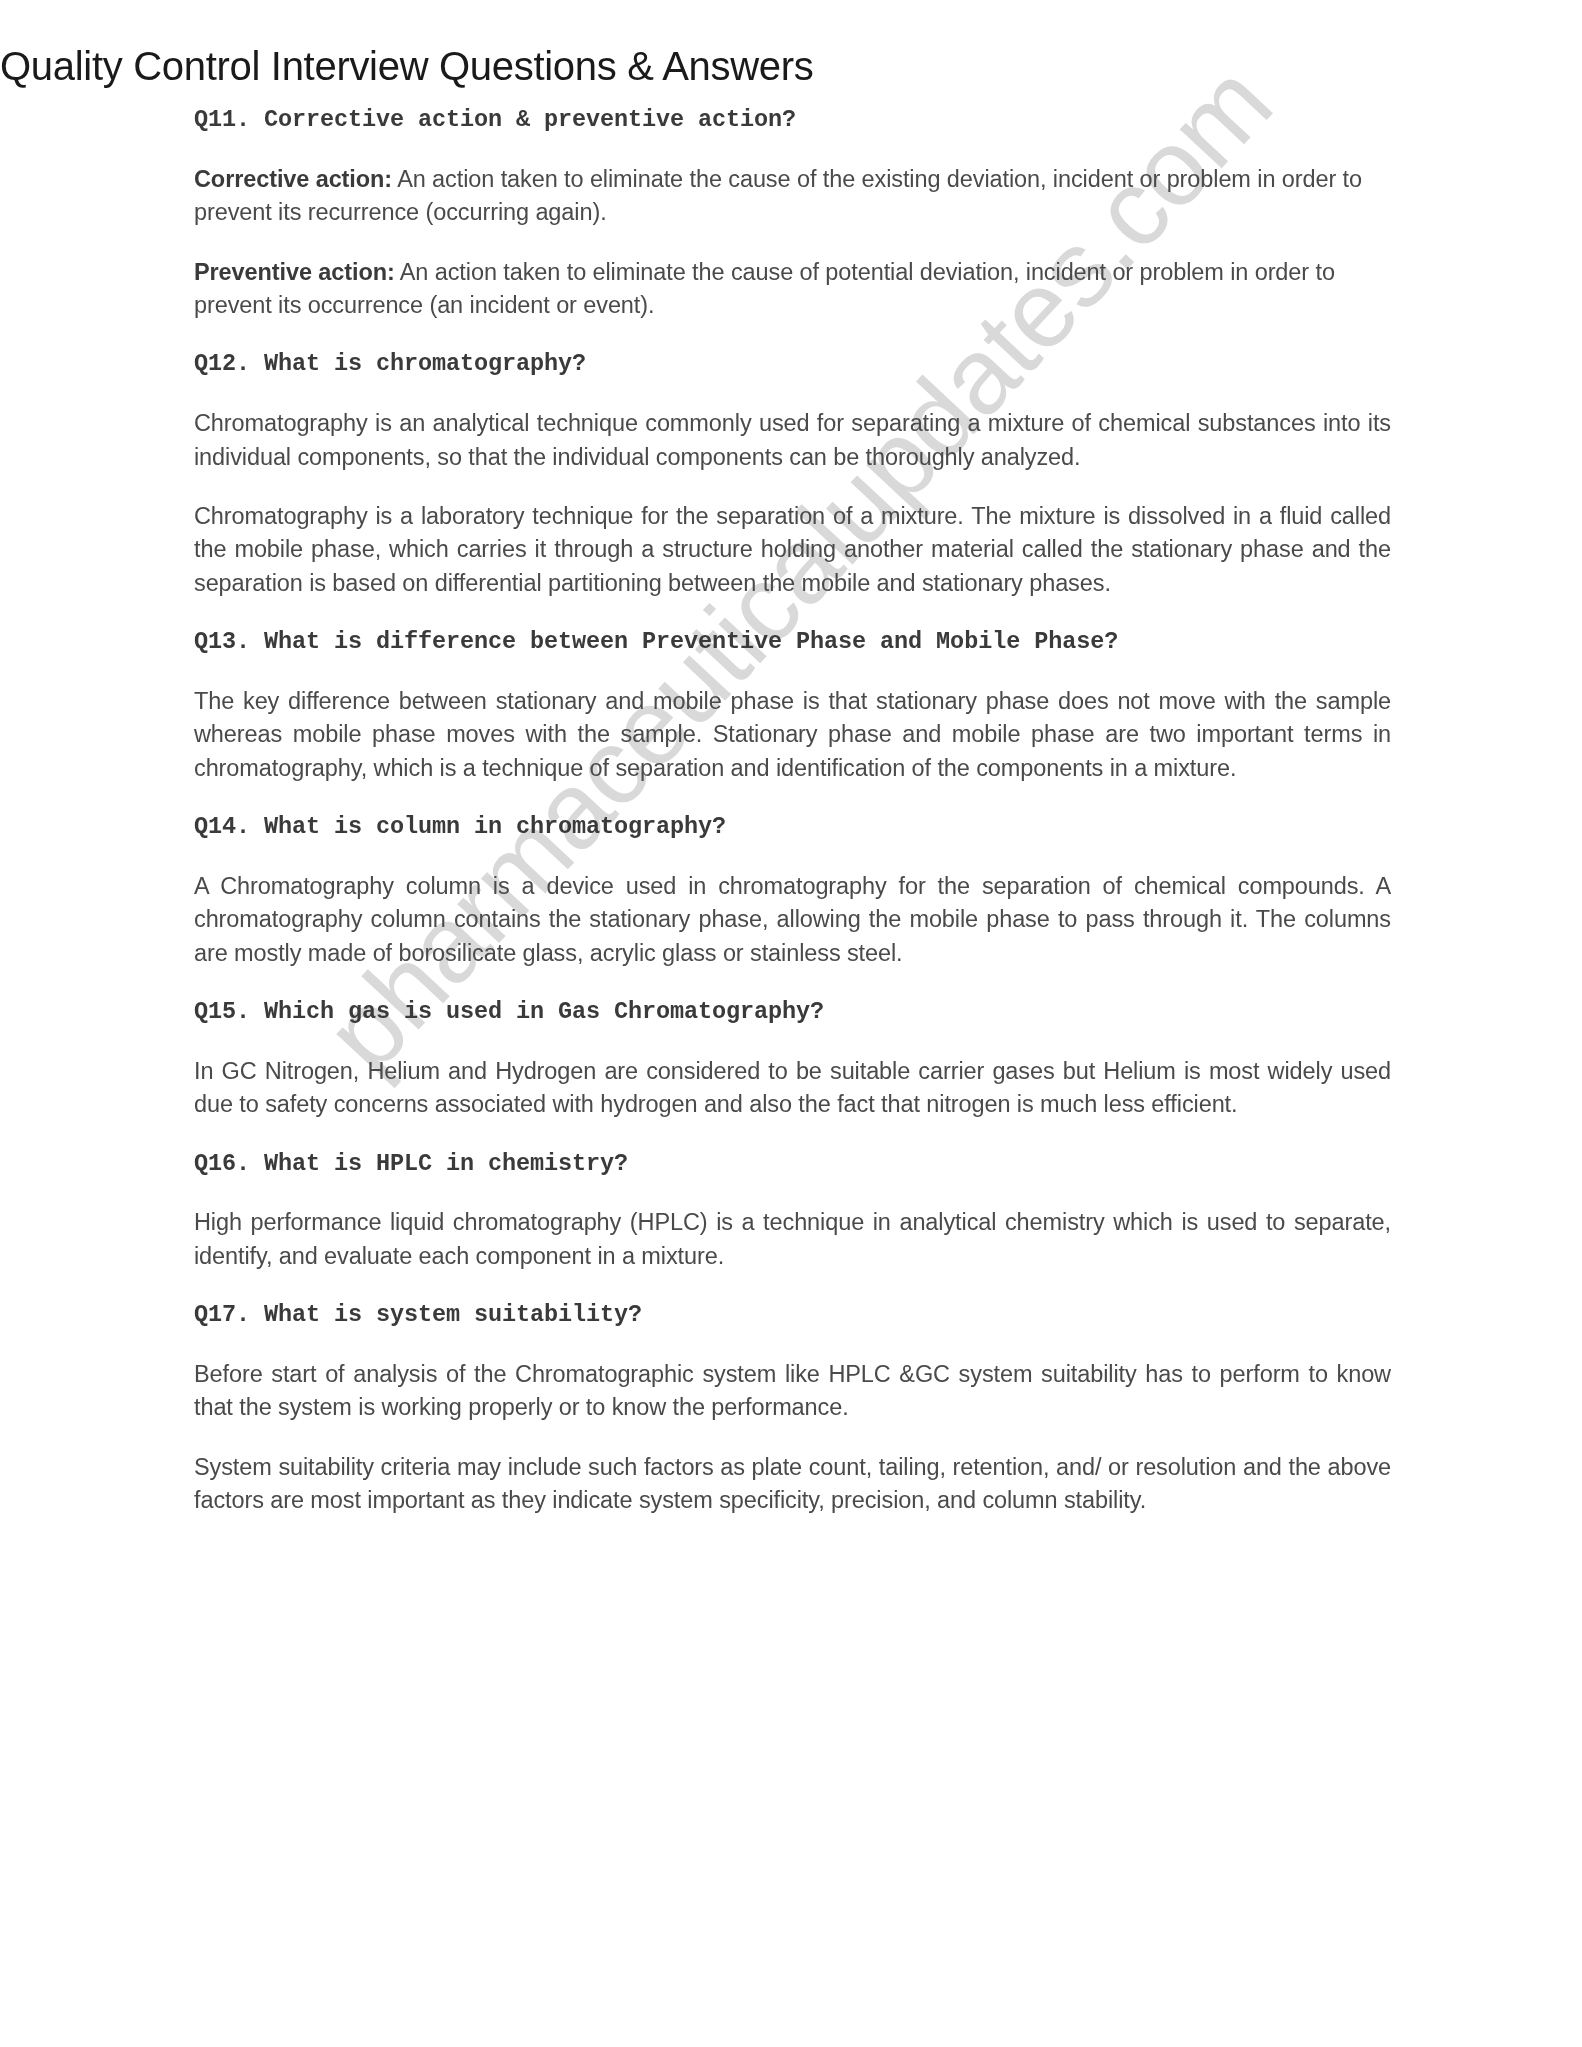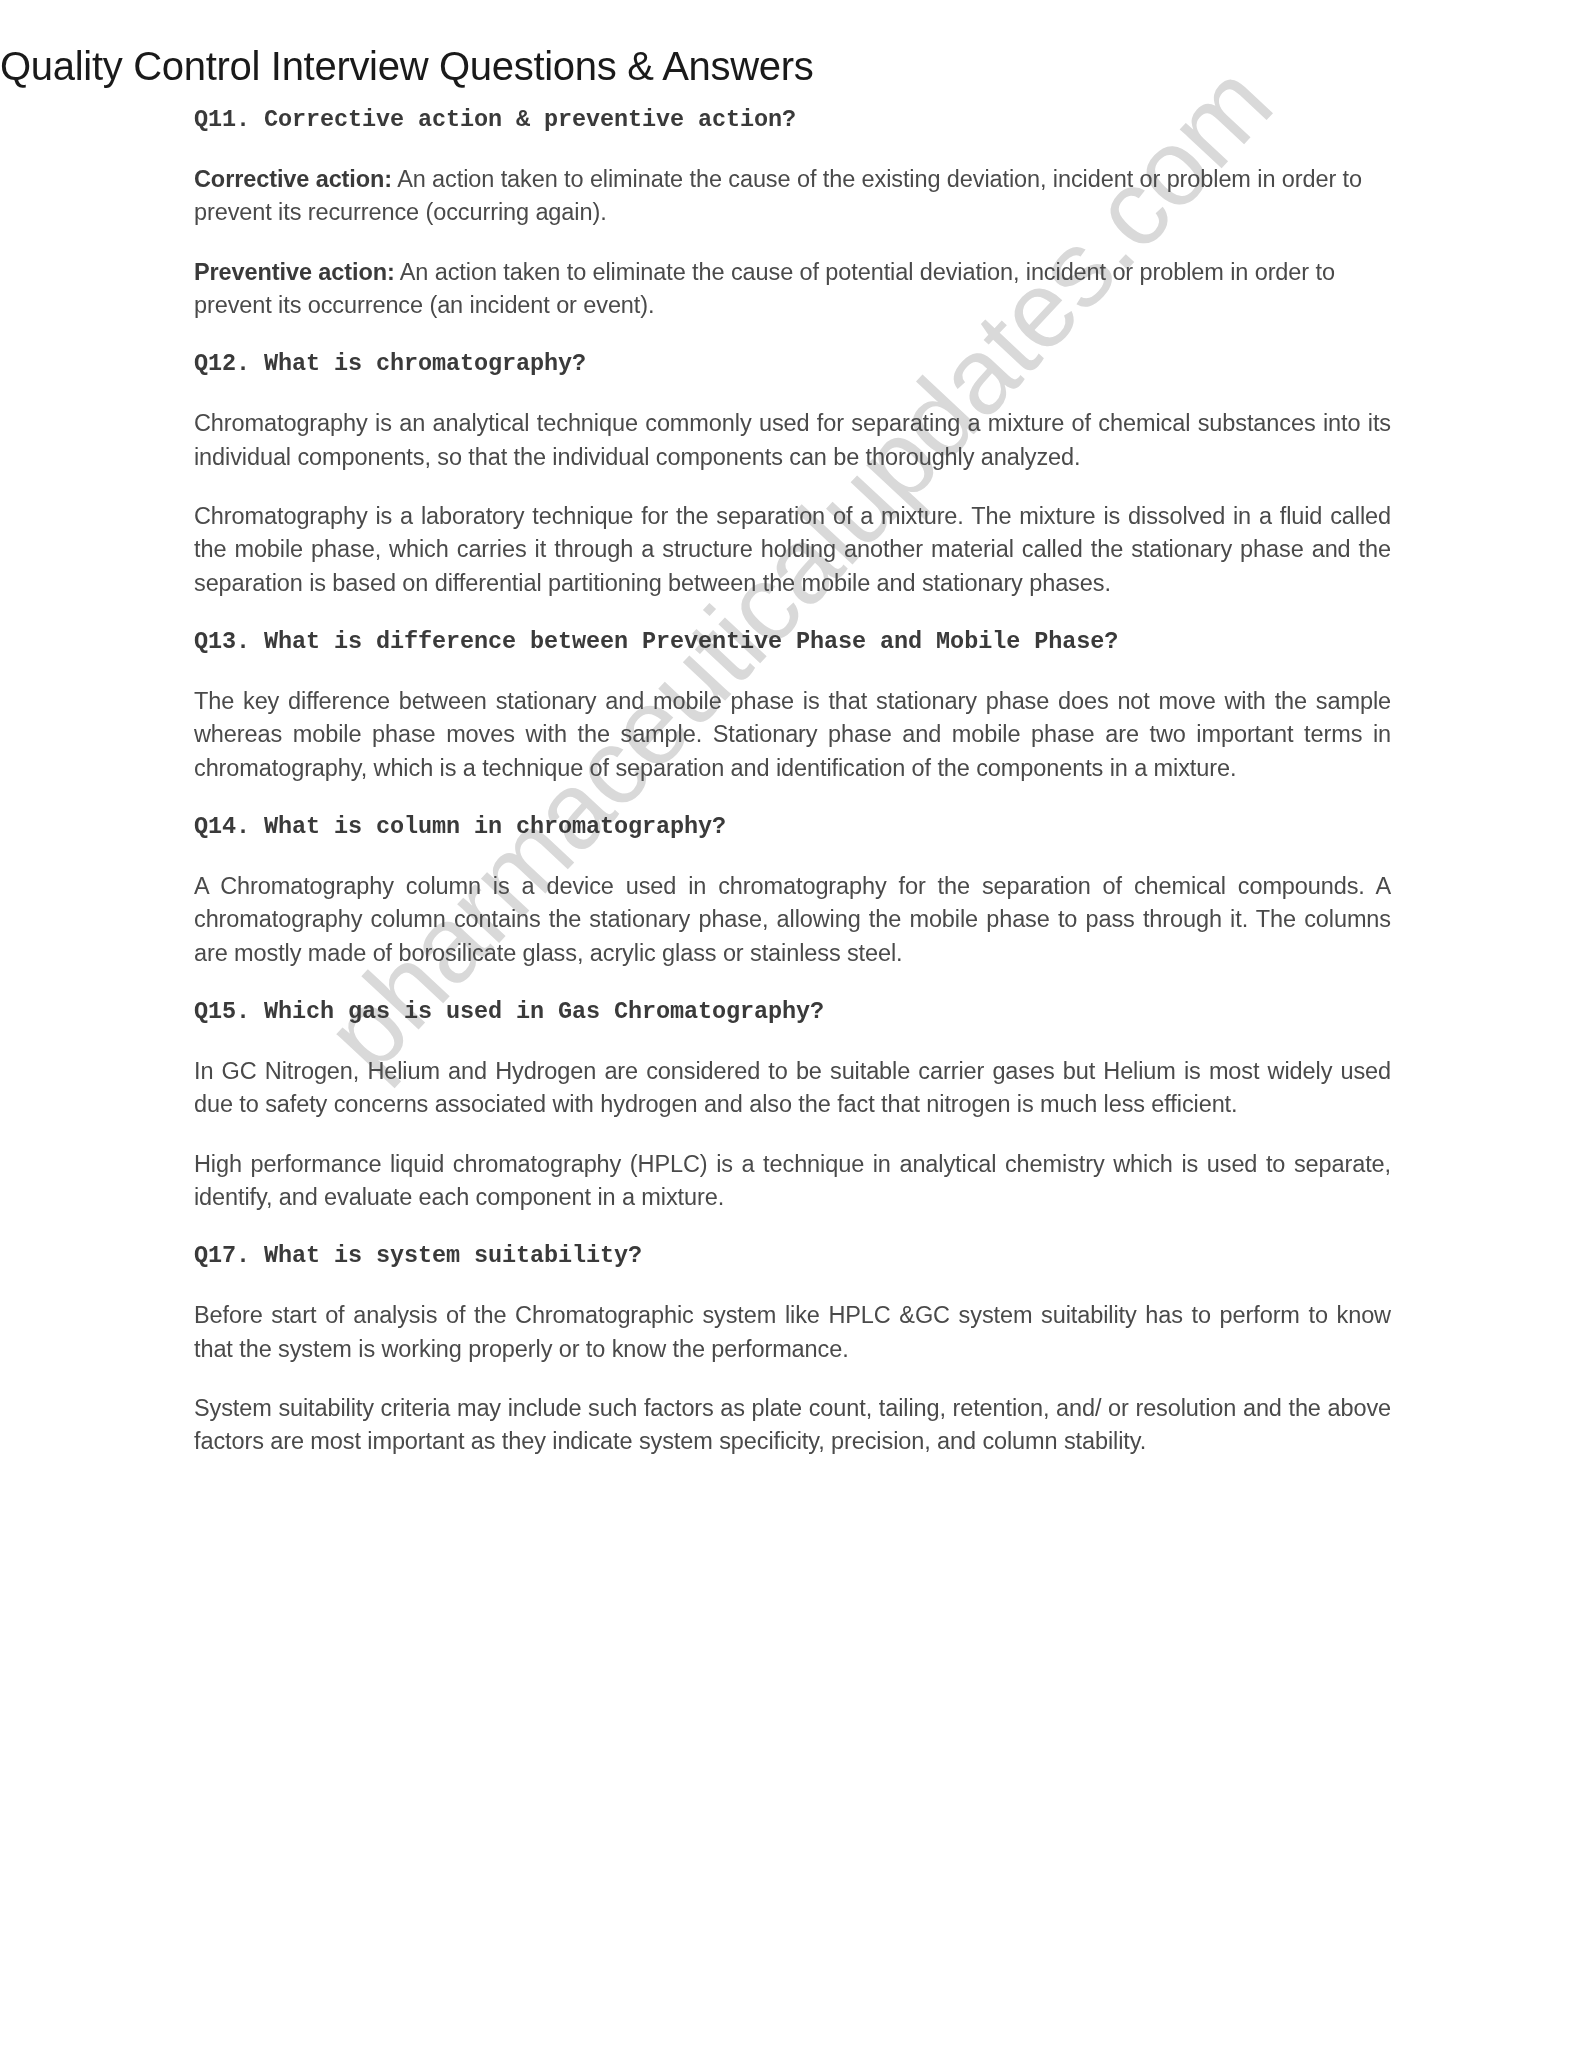--- a/index.html
+++ b/index.html
@@ -138,20 +138,21 @@
       <p class="para justify">The key difference between stationary and mobile phase is that stationary phase does not move with the sample whereas mobile phase moves with the sample. Stationary phase and mobile phase are two important terms in chromatography, which is a technique of separation and identification of the components in a mixture.</p>
 
       <h2 class="qhead">Q14. What is column in chromatography?</h2>
 
       <p class="para justify">A Chromatography column is a device used in chromatography for the separation of chemical compounds. A chromatography column contains the stationary phase, allowing the mobile phase to pass through it. The columns are mostly made of borosilicate glass, acrylic glass or stainless steel.</p>
 
       <h2 class="qhead">Q15. Which gas is used in Gas Chromatography?</h2>
 
       <p class="para justify">In GC Nitrogen, Helium and Hydrogen are considered to be suitable carrier gases but Helium is most widely used due to safety concerns associated with hydrogen and also the fact that nitrogen is much less efficient.</p>
 
+      <h2 class="qhead">Q16. What is HPLC in chemistry?</h2>
 
       <p class="para justify">High performance liquid chromatography (HPLC) is a technique in analytical chemistry which is used to separate, identify, and evaluate each component in a mixture.</p>
 
       <h2 class="qhead">Q17. What is system suitability?</h2>
 
       <p class="para justify">Before start of analysis of the Chromatographic system like HPLC &amp;GC system suitability has to perform to know that the system is working properly or to know the performance.</p>
 
       <p class="para justify">System suitability criteria may include such factors as plate count, tailing, retention, and/ or resolution and the above factors are most important as they indicate system specificity, precision, and column stability.</p>
 
     </div>

